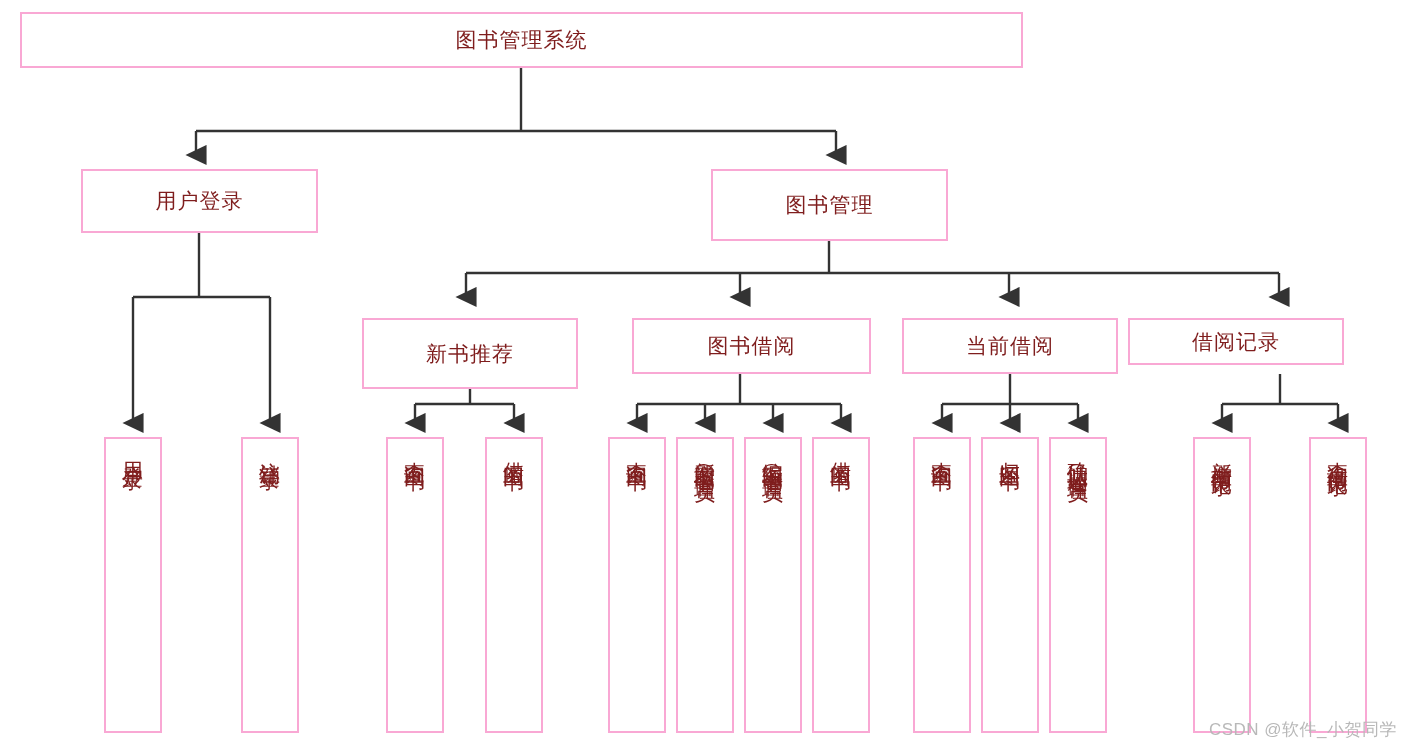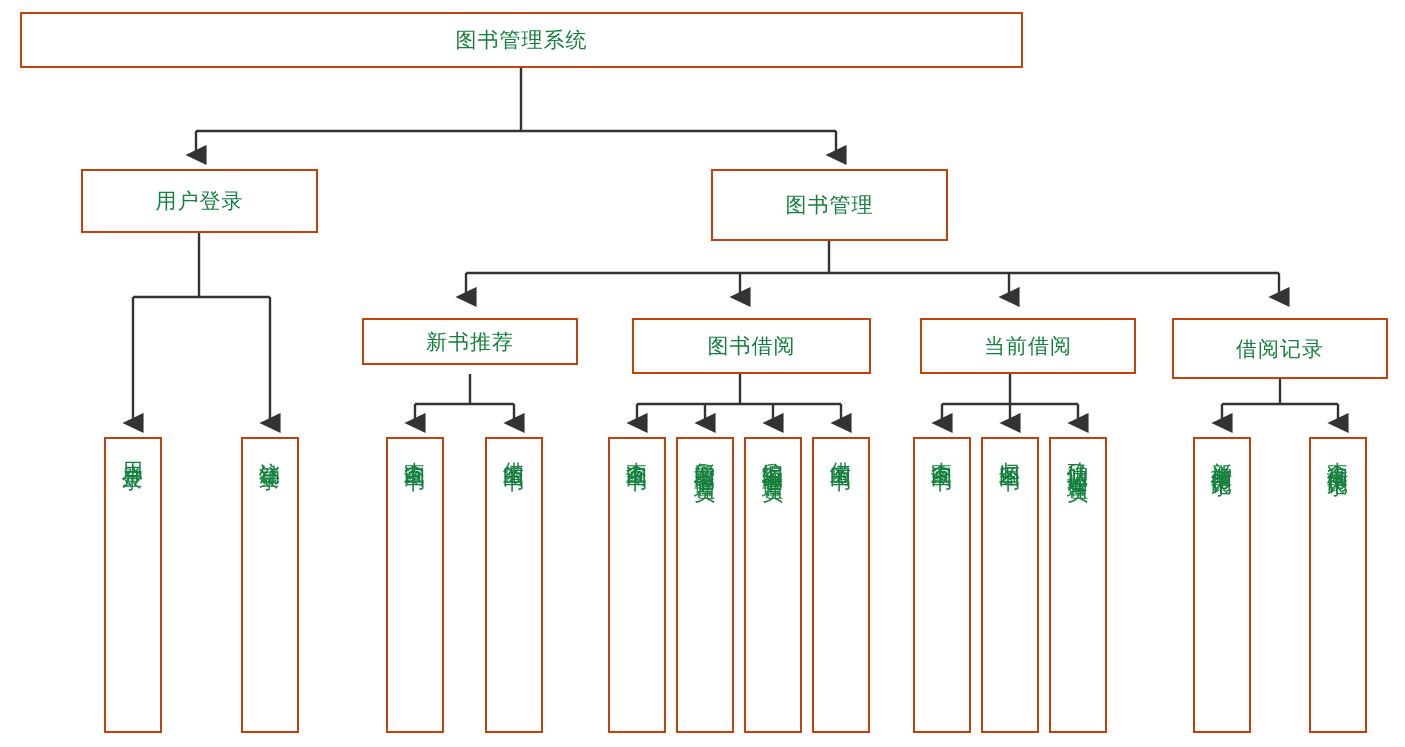--- a/index.html
+++ b/index.html
@@ -23,25 +23,25 @@
     left: 0;
     top: 0;
     width: 1405px;
     height: 747px;
     pointer-events: none;
   }
   .node {
     position: absolute;
     box-sizing: border-box;
     background: #ffffff;
-    border: 2px solid #c2410c;
+    border: 2px solid #f9a8d4;
     display: flex;
     align-items: center;
     justify-content: center;
-    color: #15803d;
+    color: #7f1d1d;
     z-index: 3;
   }
   .node.horiz {
     font-size: 21px;
     letter-spacing: 1px;
   }
   .node.vert {
     font-size: 21px;
     padding-top: 6px;
     padding-bottom: 6px;
@@ -125,30 +125,30 @@
     <span>图书管理系统</span>
   </div>
 
   <div class="node horiz" style="left:81px; top:169px; width:237px; height:64px;">
     <span>用户登录</span>
   </div>
   <div class="node horiz" style="left:711px; top:169px; width:237px; height:72px;">
     <span>图书管理</span>
   </div>
 
-  <div class="node horiz" style="left:362px; top:318px; width:216px; height:47px;text-align:center;">
+  <div class="node horiz" style="left:362px; top:318px; width:216px; height:71px;text-align:center;">
     <span>新书推荐</span>
   </div>
   <div class="node horiz" style="left:632px; top:318px; width:239px; height:56px;">
     <span>图书借阅</span>
   </div>
-  <div class="node horiz" style="left:902px; top:318px; width:216px; height:56px;margin-left:18px;">
+  <div class="node horiz" style="left:902px; top:318px; width:216px; height:56px;">
     <span>当前借阅</span>
   </div>
-  <div class="node horiz" style="left:1172px; top:318px; width:216px; height:61px;font-family:Liberation Serif, serif;">
+  <div class="node horiz" style="left:1128px; top:318px; width:216px; height:47px;font-family:Liberation Serif, serif;">
     <span>借阅记录</span>
   </div>
 
   <div class="node vert" style="left:104px; top:437px; width:58px; height:296px; justify-content:center;">
     <span class="vtext">用户登录</span>
   </div>
   <div class="node vert" style="left:241px; top:437px; width:58px; height:296px; justify-content:center;">
     <span class="vtext">注销登录</span>
   </div>
 
@@ -182,14 +182,15 @@
     <span class="vtext">确认归还（管理员）</span>
   </div>
 
   <div class="node vert" style="left:1193px; top:437px; width:58px; height:296px; justify-content:center;">
     <span class="vtext">新增借阅记录</span>
   </div>
   <div class="node vert" style="left:1309px; top:437px; width:58px; height:296px; justify-content:center;">
     <span class="vtext">查询借阅记录</span>
   </div>
 
+  <div class="watermark">CSDN @软件_小贺同学</div>
 
 </div>
 
 </body></html>

